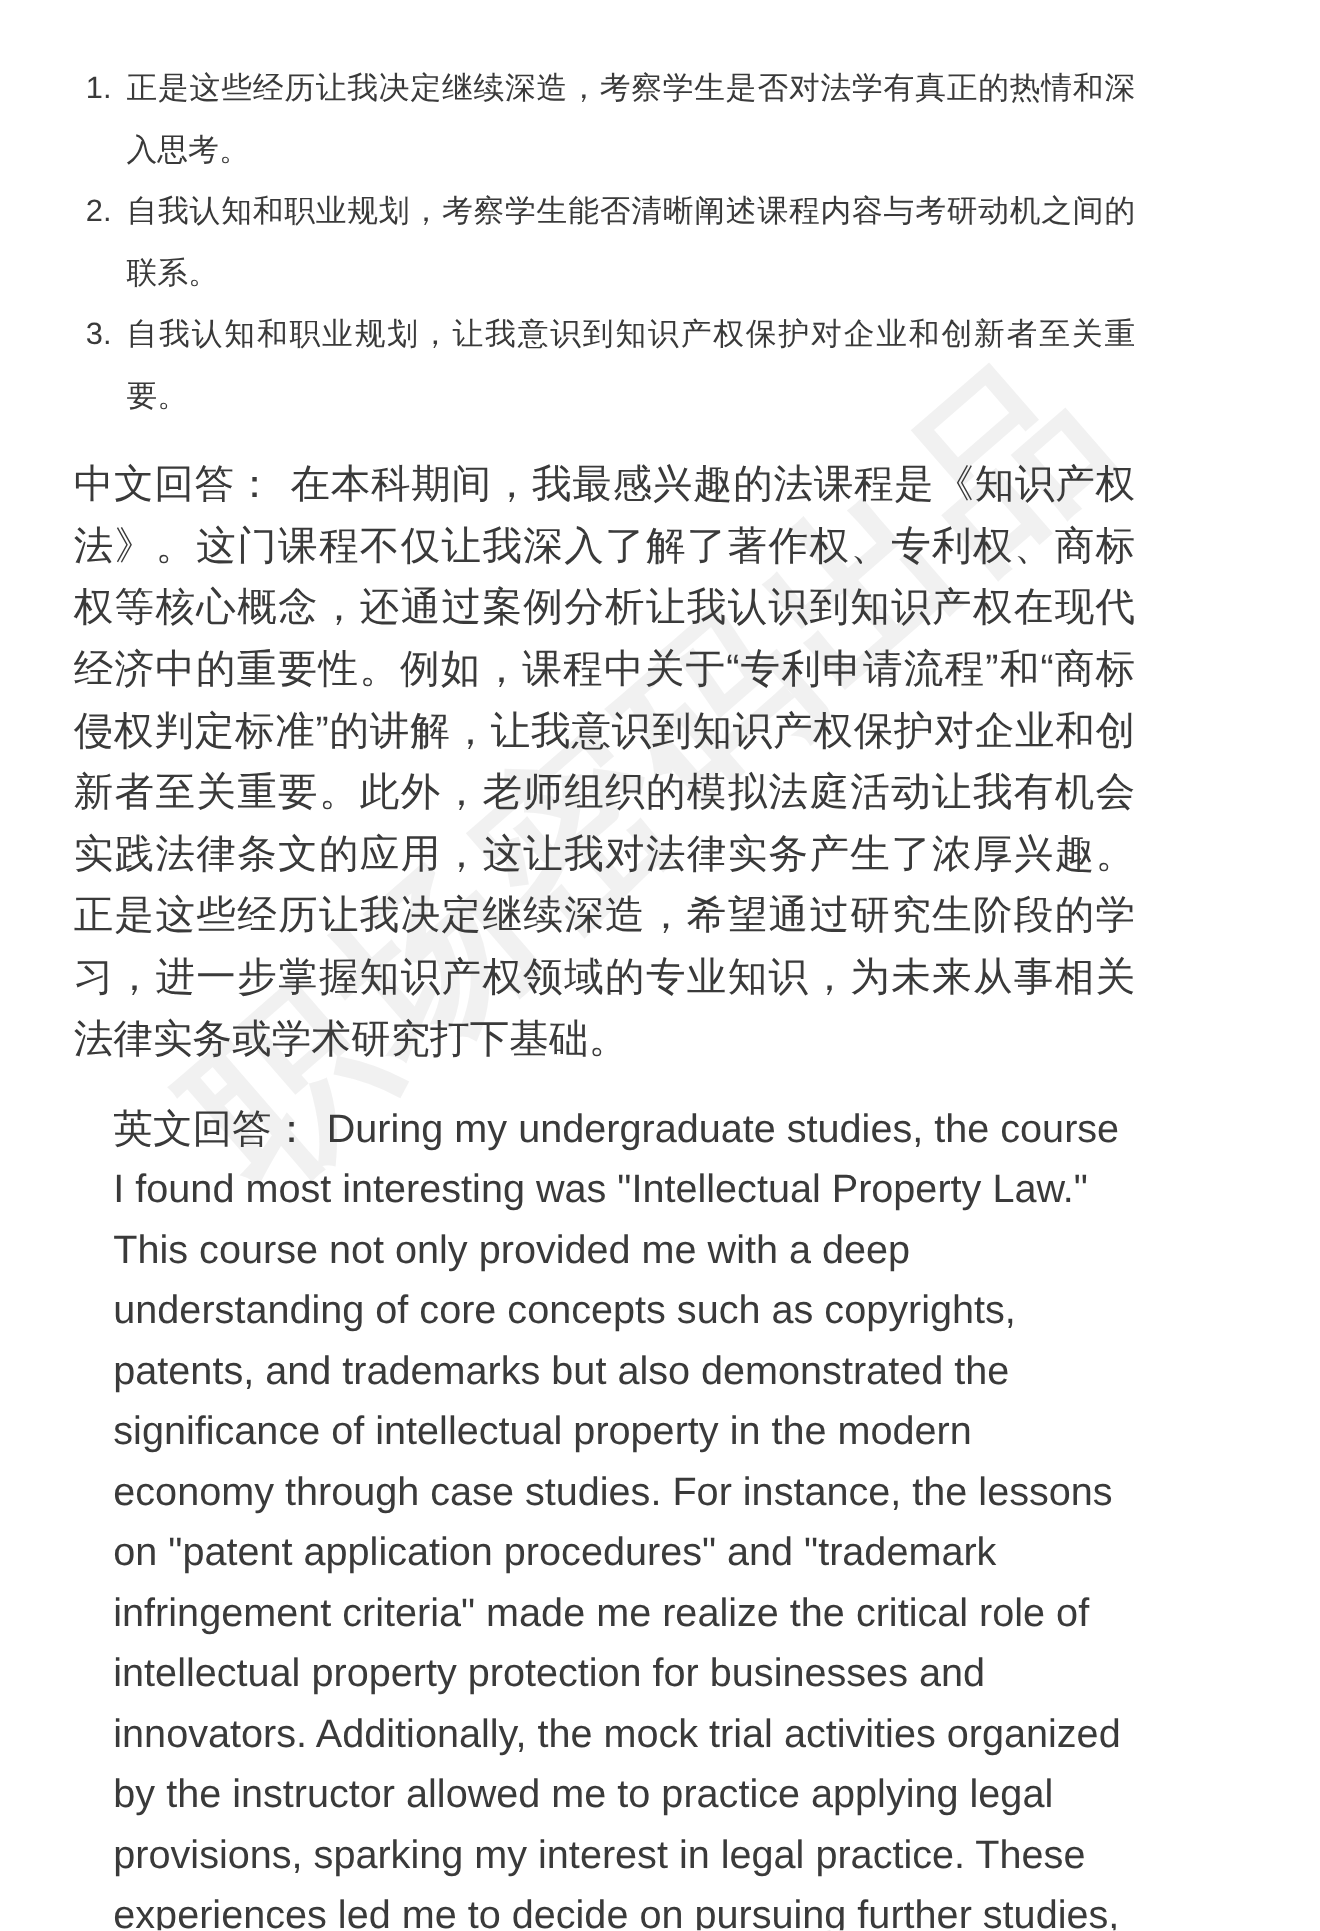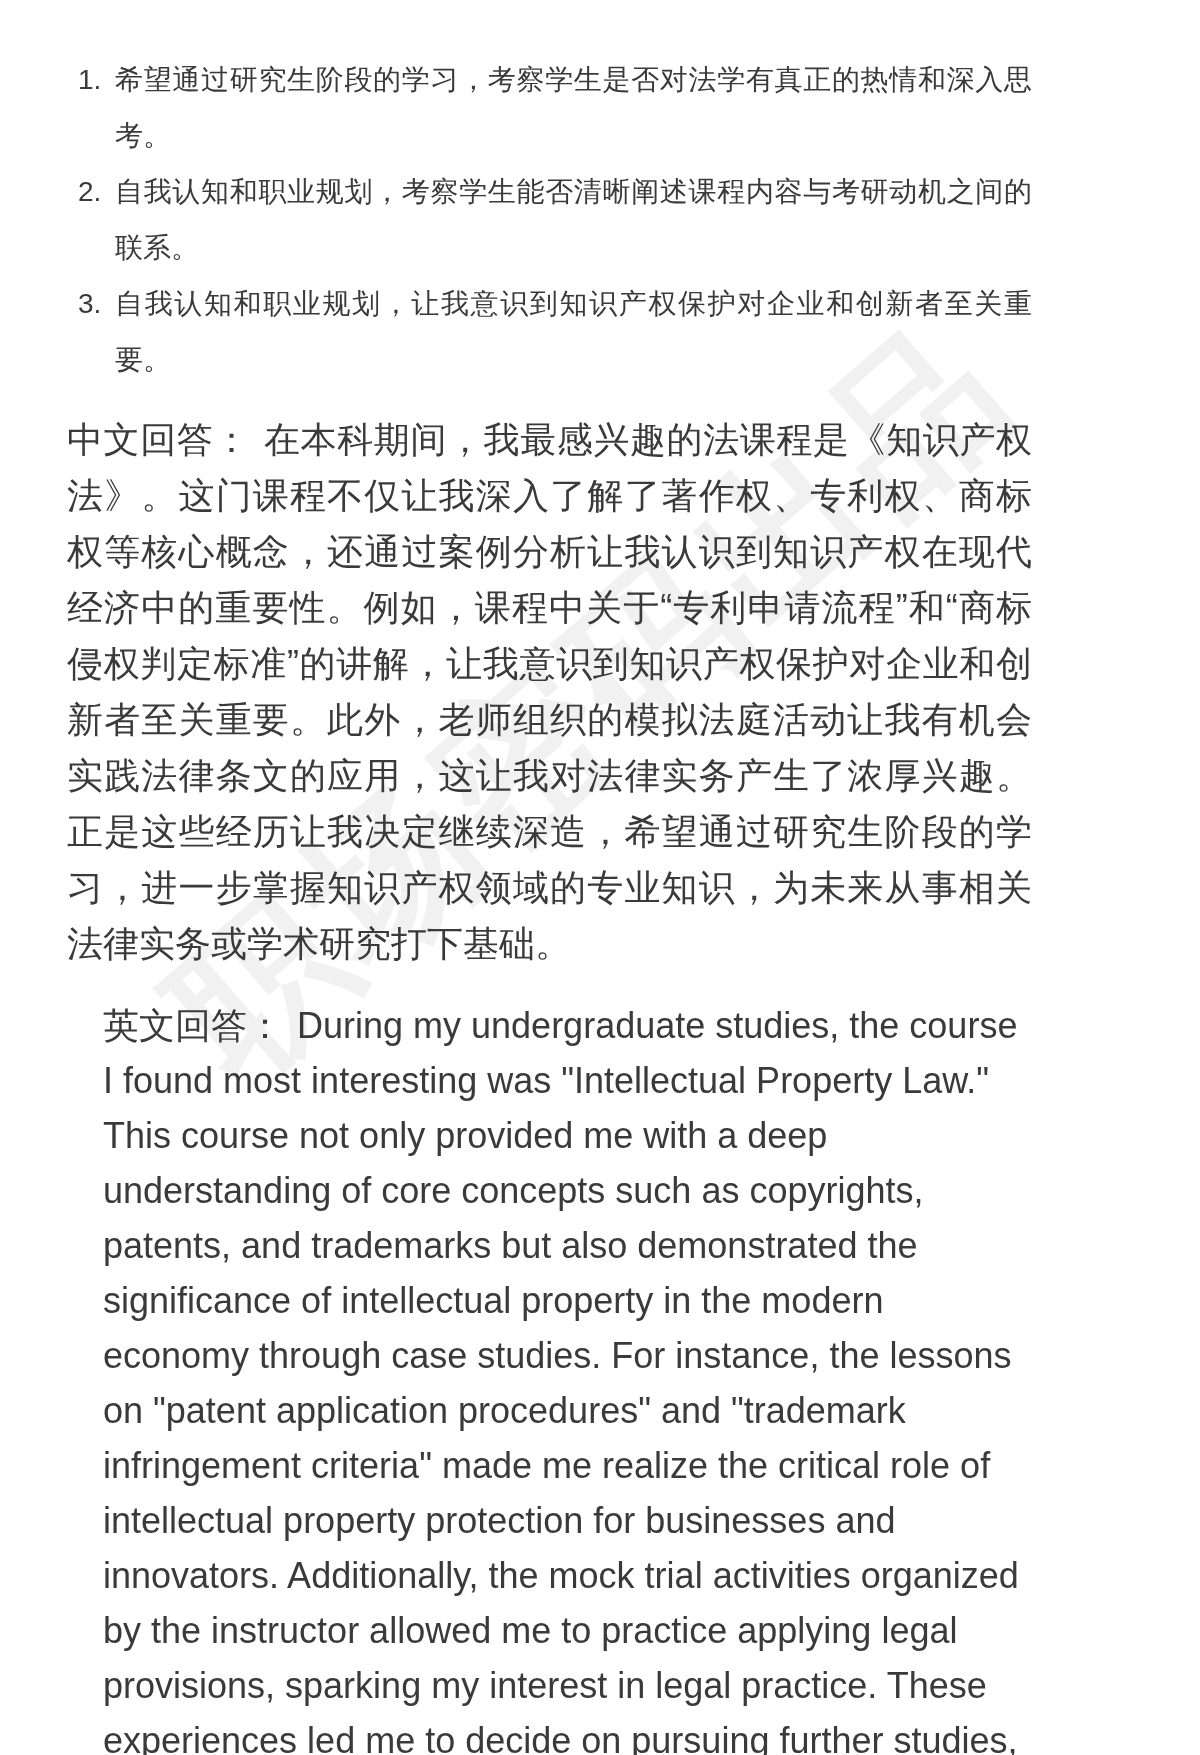--- a/index.html
+++ b/index.html
@@ -84,21 +84,21 @@
 
 <div class="page">
 
   <div class="watermark">职场密码出品</div>
 
   <div class="content">
 
     <div class="criteria-list">
       <div class="criteria-item">
         <span class="item-number">1.</span>
-        <span class="item-text">希望通过研究生阶段的学习，考察学生是否对法学有真正的热情和深入思考。</span>
+        <span class="item-text">正是这些经历让我决定继续深造，考察学生是否对法学有真正的热情和深入思考。</span>
       </div>
       <div class="criteria-item">
         <span class="item-number">2.</span>
         <span class="item-text">自我认知和职业规划，考察学生能否清晰阐述课程内容与考研动机之间的联系。</span>
       </div>
       <div class="criteria-item">
         <span class="item-number">3.</span>
         <span class="item-text">自我认知和职业规划，让我意识到知识产权保护对企业和创新者至关重要。</span>
       </div>
     </div>

